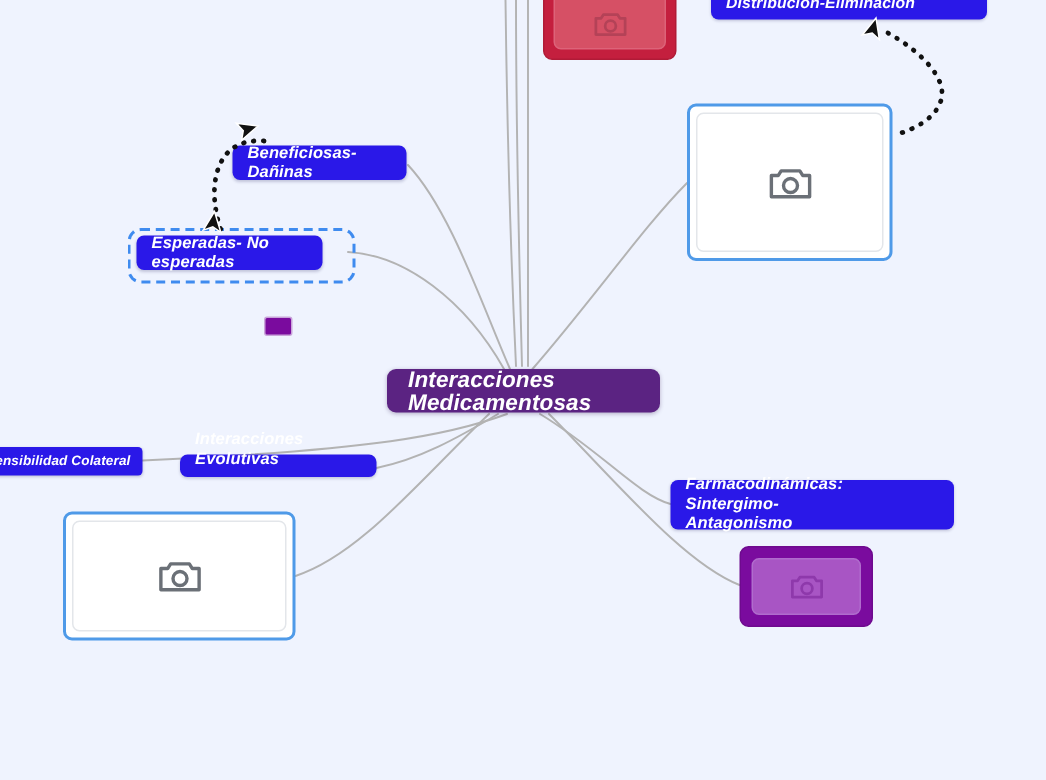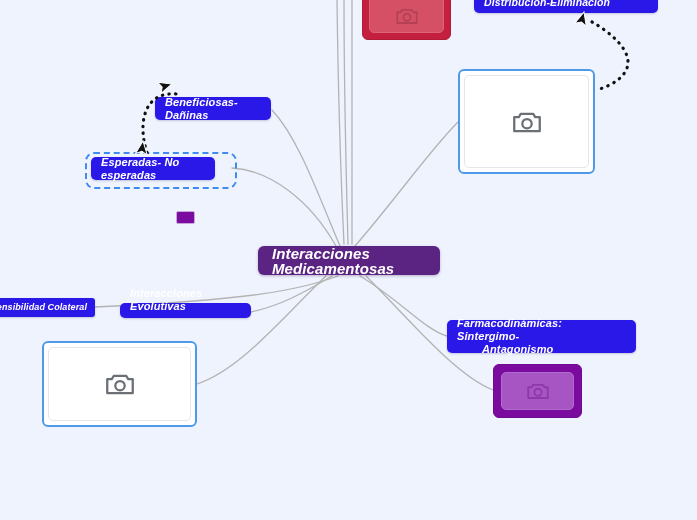--- a/index.html
+++ b/index.html
@@ -175,21 +175,21 @@
     <span>a-Sensibilidad Colateral</span>
   </div>
 
   <div class="node node-blue" style="left:120px; top:303px; width:131px; height:15px;align-items:flex-end;">
     <span>Interacciones Evolutivas</span>
   </div>
 
   <div class="node node-blue" style="left:447px; top:320px; width:189px; height:33px; ">
     <span style="display:block;">
       <span style="display:block;">Farmacodinámicas: Sintergimo-</span>
-      <span style="display:block;margin-left:25px;">Antagonismo</span>
+      <span style="display:block;">Antagonismo</span>
     </span>
   </div>
 
   <div class="node node-blue" style="left:474px; top:-9px; width:184px; height:22px; padding:4px 10px; font-size:10.5px;">
     <span>Distribución-Eliminación</span>
   </div>
 
   <div class="node node-swatch" style="left:176px; top:211px; width:19px; height:13px;">
     <span></span>
   </div>

